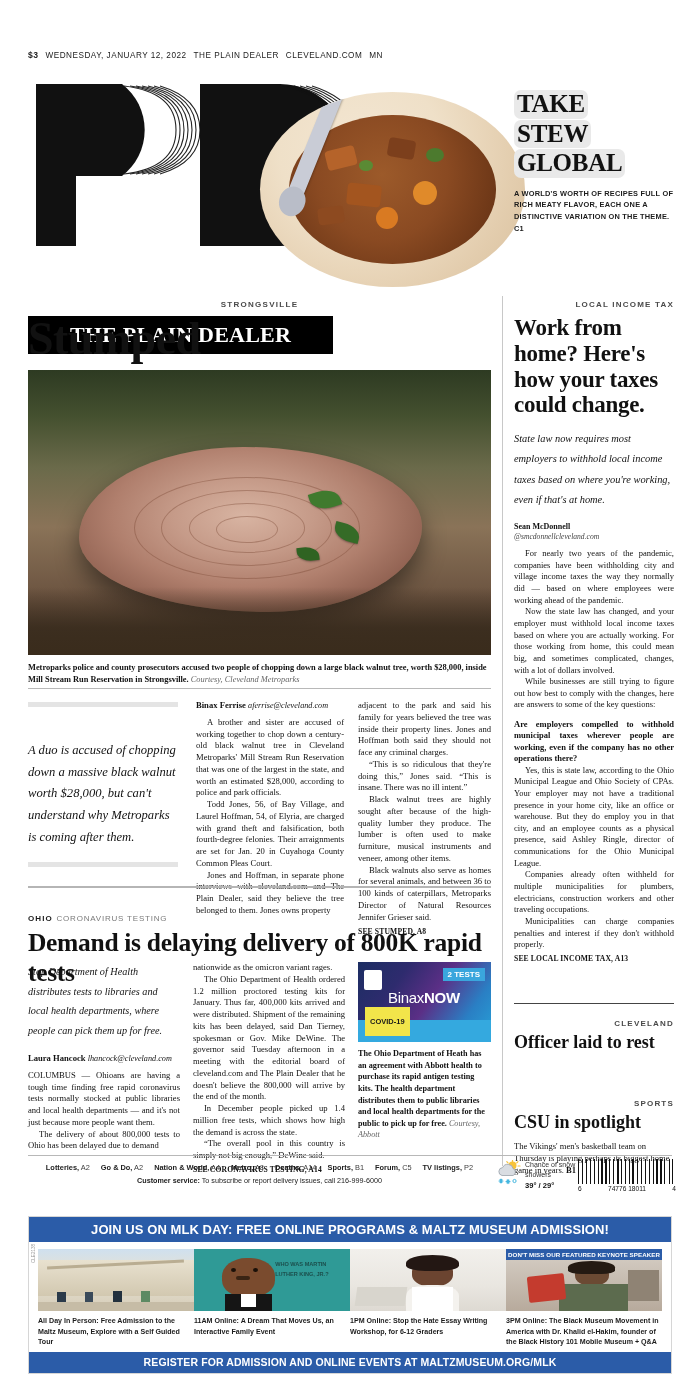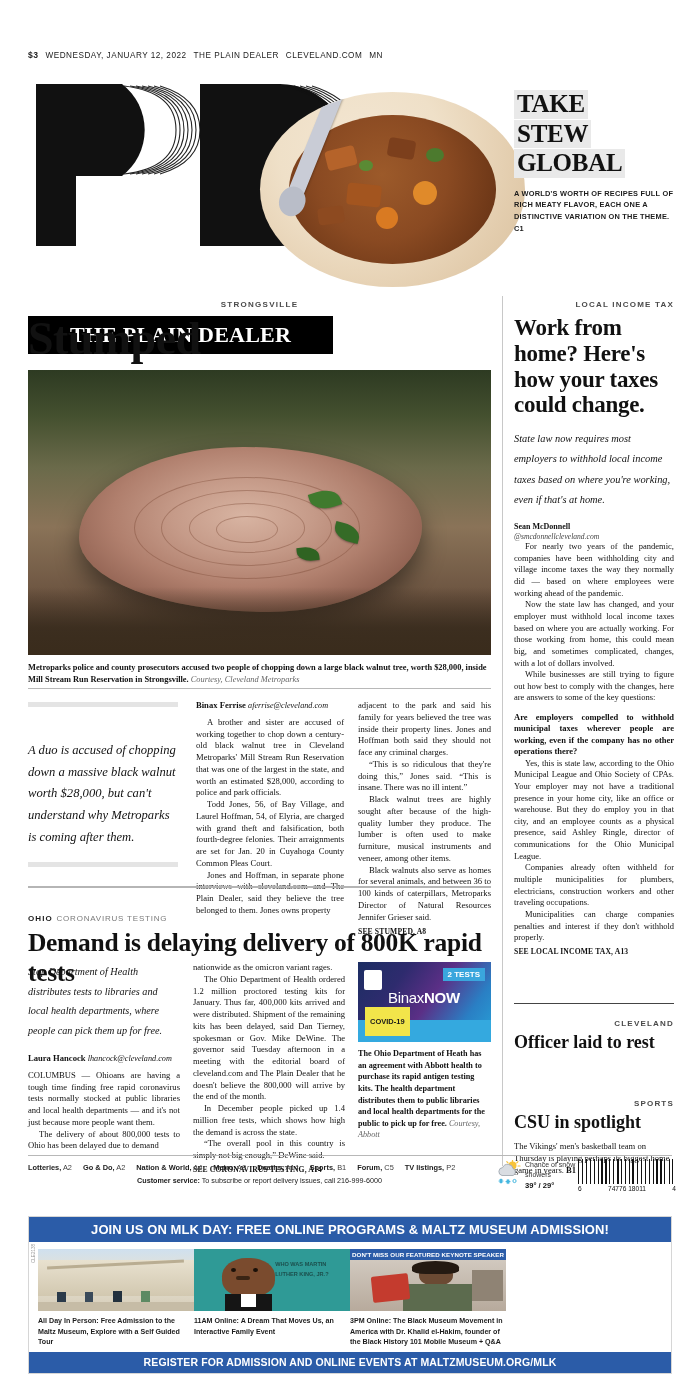--- a/index.html
+++ b/index.html
@@ -61,21 +61,21 @@
     content: ""; position: absolute; left: -5px; bottom: -16px;
     width: 26px; height: 30px; background: #b9bdc8; border-radius: 50%;
   }
 
   
   .promo { position: absolute; left: 514px; top: 90px; width: 160px; }
   .promo-line {
     display: inline-block; background: #e9e9e9;
     font-family: "Liberation Serif", serif; font-weight: bold;
     font-size: 25px; line-height: 1.14; letter-spacing: -.01em;
-    padding: 0 3px; margin-bottom: 1px; color: #111;
+    padding: 0 3px; margin-bottom: 1px; color: #111; border-radius: 7px;
   }
   .promo-deck {
     margin-top: 9px;
     font-family: "Liberation Sans", sans-serif;
     font-size: 7.4px; line-height: 1.62; letter-spacing: .03em;
     font-weight: bold; color: #1c1c1c;
   }
   .promo-deck .ref { font-weight: bold; }
 
   
@@ -156,21 +156,21 @@
     font-family: "Liberation Serif", serif; font-weight: bold;
     font-size: 23px; line-height: 1.12; letter-spacing: -.012em;
     color: #111; margin-top: 6px;
   }
   .rail-deck {
     font-family: "Liberation Serif", serif; font-style: italic;
     font-size: 10.4px; line-height: 1.95; color: #111; margin-top: 11px;
   }
   .rail-byline { font-family: "Liberation Serif", serif; font-weight: bold; font-size: 8px; margin-top: 12px; }
   .rail-byline em { display:block; font-weight: normal; font-style: italic; color:#444; font-size: 7.6px; margin-top:1px;}
-  .rail-body { font-family: "Liberation Serif", serif; font-size: 8.5px; line-height: 1.37; text-align: justify; }
+  .rail-body { font-family: "Liberation Serif", serif; font-size: 8.5px; line-height: 1.37; text-align: justify; margin-top: 7px; }
   .rail-body p { text-indent: 11px; }
   .qhead { font-weight: bold; text-indent: 0 !important; margin-top: 8px; line-height: 1.34; }
 
   .brief-hed {
     font-family: "Liberation Serif", serif; font-weight: bold;
     font-size: 18px; line-height: 1.1; color: #111; margin-top: 5px;
   }
   .brief-body { font-family: "Liberation Serif", serif; font-size: 8.6px; line-height: 1.42; margin-top: 7px; }
   .brief-body b { font-weight: bold; }
 
@@ -224,21 +224,21 @@
     font-family: "Liberation Serif", serif; font-weight: bold;
     font-size: 8.2px; line-height: 1.42; color: #111;
   }
   .binax-cap .credit { font-weight: normal; font-style: italic; color: #666; }
 
   
   .index-bar {
     position: absolute; left: 28px; top: 1163px; width: 463px;
     font-family: "Liberation Sans", sans-serif; font-size: 7.4px; color: #222;
   }
-  .index-row { display: flex; gap: 11px; justify-content: flex-start; flex-wrap: nowrap; }
+  .index-row { display: flex; gap: 11px; justify-content: center; flex-wrap: nowrap; }
   .index-row .it b { font-weight: bold; }
   .index-row .it span { color: #3c3c3c; }
   .cust { text-align: center; margin-top: 4px; font-size: 7.2px; }
   .cust b { font-weight: bold; }
 
   .weather { position: absolute; left: 497px; top: 1160px; width: 84px; display: flex; gap: 4px; align-items: flex-start; }
   .wx-icon { position: relative; width: 24px; height: 26px; flex: none; }
   .wx-text { font-family: "Liberation Sans", sans-serif; font-size: 7px; line-height: 1.45; color: #333; }
   .wx-text b { font-size: 7.6px; color: #111; }
 
@@ -595,20 +595,30 @@
           <div style="position:absolute;left:24%;top:30%;width:5px;height:4px;background:#1a1008;border-radius:50%;"></div>
           <div style="position:absolute;left:38%;top:30%;width:5px;height:4px;background:#1a1008;border-radius:50%;"></div>
           <div style="position:absolute;left:27%;top:44%;width:14px;height:4px;background:#3a2414;border-radius:2px;"></div>
           <div style="position:absolute;left:20%;top:72%;width:30%;height:28%;background:#151515;"></div>
           <div style="position:absolute;left:30%;top:72%;width:10%;height:22%;background:#fff;"></div>
           <div style="position:absolute;right:6%;top:16%;width:42%;height:70%;color:#1c4f4d;font-family:'Liberation Sans',sans-serif;font-size:5.6px;font-weight:bold;line-height:1.8;text-align:left;">WHO WAS MARTIN LUTHER KING, JR.?</div>
         </div>
         <div class="ad-cap">11AM Online: A Dream That Moves Us, an Interactive Family Event</div>
       </div>
 
+      <div class="ad-cell">
+        <div class="ad-img" style="background:linear-gradient(180deg,#f2f0ec 0%,#e9e6e0 60%,#ddd9d2 100%);">
+          <div style="position:absolute;left:40%;top:16%;width:26%;height:44%;background:#6b4430;border-radius:46% 46% 40% 40%;"></div>
+          <div style="position:absolute;left:36%;top:10%;width:34%;height:26%;background:#231713;border-radius:50% 50% 36% 36%;"></div>
+          <div style="position:absolute;left:36%;top:58%;width:34%;height:42%;background:#f4f2ee;border-radius:40% 40% 0 0;"></div>
+          <div style="position:absolute;left:40%;top:62%;width:26%;height:38%;background:#fff;"></div>
+          <div style="position:absolute;left:4%;top:62%;width:32%;height:30%;background:#d8d5cd;transform:skewX(-8deg);"></div>
+        </div>
+        <div class="ad-cap">1PM Online: Stop the Hate Essay Writing Workshop, for 6-12 Graders</div>
+      </div>
 
       <div class="ad-cell">
         <div class="ad-img" style="background:linear-gradient(180deg,#d6cfc6 0%,#b7aa9c 100%);">
           <div class="kc-banner">DON'T MISS OUR FEATURED KEYNOTE SPEAKER</div>
           <div style="position:absolute;left:44%;top:24%;width:22%;height:36%;background:#6b4a33;border-radius:46%;"></div>
           <div style="position:absolute;left:40%;top:20%;width:30%;height:20%;background:#241a12;border-radius:50% 50% 30% 30%;"></div>
           <div style="position:absolute;left:34%;top:56%;width:44%;height:44%;background:#5c6b4e;"></div>
           <div style="position:absolute;left:14%;top:42%;width:24%;height:42%;background:#c43b2e;border-radius:2px;transform:rotate(-6deg);"></div>
           <div style="position:absolute;left:78%;top:34%;width:20%;height:50%;background:#8f8374;"></div>
         </div>

